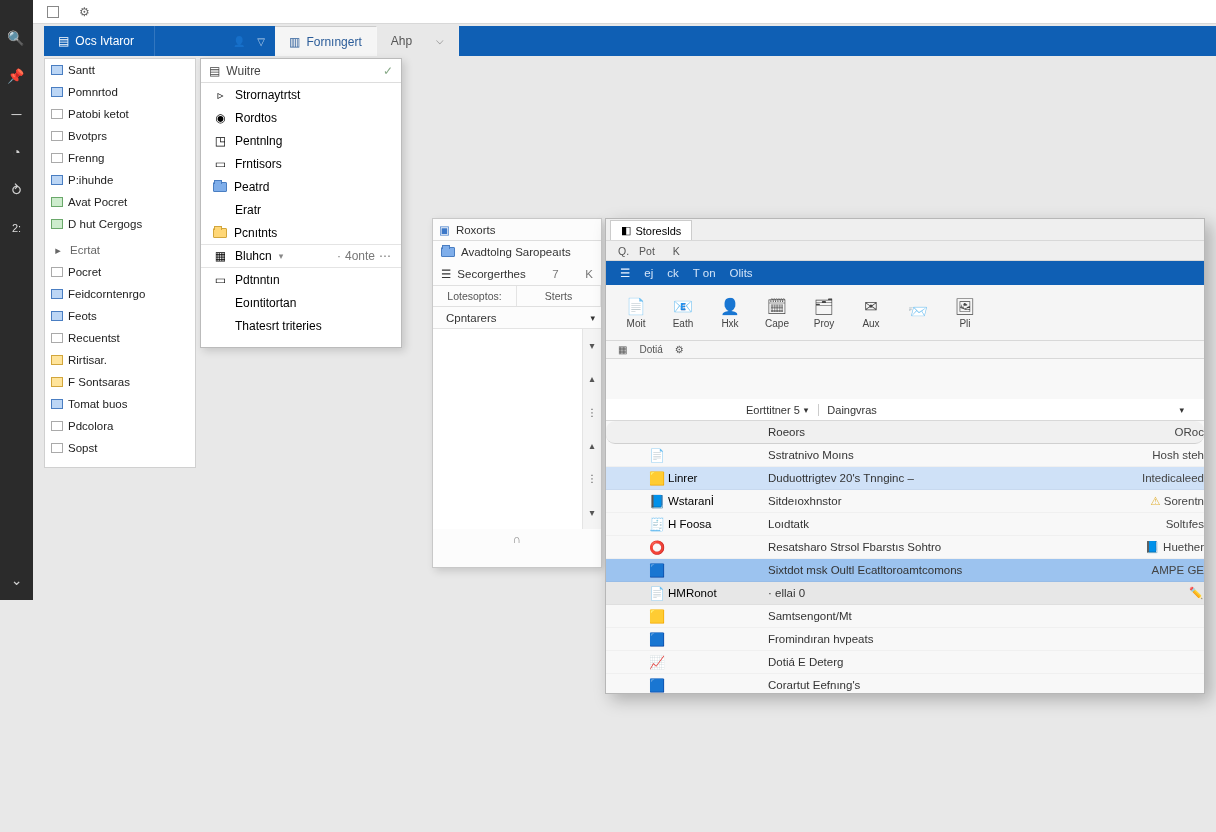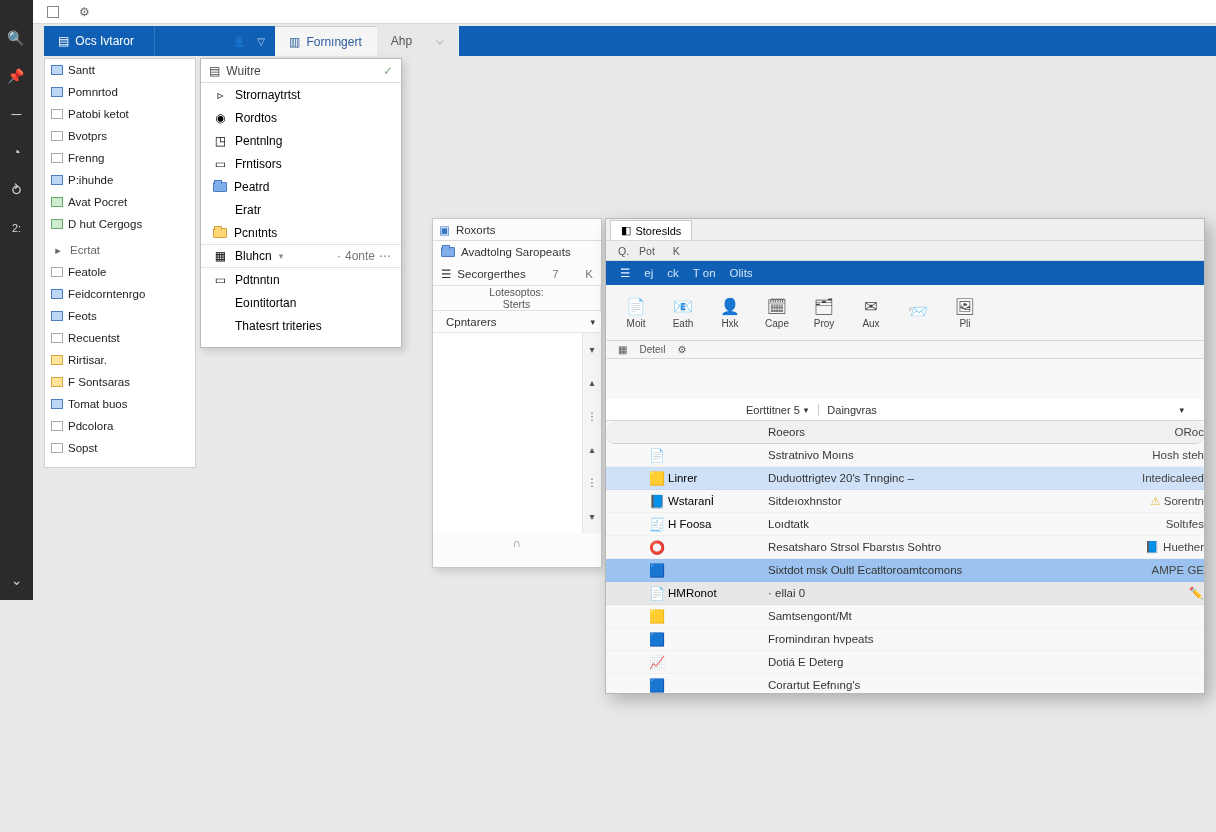--- a/index.html
+++ b/index.html
@@ -68,21 +68,21 @@
   .dropdown .sect{border-top:1px solid #e4e4e4;}
 
   
   .palette {
     position: absolute; left: 432px; top: 218px; width: 170px; height: 350px;
     background: #fcfcfc; border: 1px solid #c8c8c8; box-shadow: 3px 3px 8px rgba(0,0,0,0.15);
     font-size: 11.5px;
   }
   .palette .phdr{height:22px;border-bottom:1px solid #ddd;display:flex;align-items:center;gap:6px;padding:0 6px;color:#333;}
   .palette .prow{height:22px;display:flex;align-items:center;gap:6px;padding-left:8px;color:#333;}
-  .palette .ptabs{display:flex;border-top:1px solid #e0e0e0;border-bottom:1px solid #e0e0e0;flex-direction:column;}
+  .palette .ptabs{display:flex;border-top:1px solid #e0e0e0;border-bottom:1px solid #e0e0e0;}
   .palette .ptab{flex:1;height:20px;display:flex;align-items:center;justify-content:center;font-size:10.5px;color:#555;border-right:1px solid #e4e4e4;}
   .palette .body{display:flex;height:200px;}
   .palette .canvas{flex:1;background:#fff;border-right:1px solid #e4e4e4;}
   .palette .scroll{width:18px;display:flex;flex-direction:column;justify-content:space-around;align-items:center;background:#f4f4f4;}
   .palette .sbtn{font-size:10px;color:#555;}
 
   
   .bigwin {
     position: absolute; left: 605px; top: 218px; width: 600px; height: 476px;
     background: #f8f8f8; border: 1px solid #b7b7b7; box-shadow: 6px 6px 16px rgba(0,0,0,0.25);
@@ -200,21 +200,21 @@
         <span>D hut Cergogs</span>
       </div>
     </div>
   <div class="row group">
     <span class="ic">▸</span>
     <span>Ecrtat</span>
   </div>
   <div id="tree-items2">
       <div class="row">
         <span class="sq w"></span>
-        <span>Featole</span>
+        <span>Pocret</span>
       </div>
       <div class="row">
         <span class="sq b"></span>
         <span>Feidcorntenrgo</span>
       </div>
       <div class="row">
         <span class="sq b"></span>
         <span>Feots</span>
       </div>
       <div class="row">
@@ -399,21 +399,21 @@
         <span class="ticon">📨</span>
         <span></span>
       </div>
       <div class="tbtn">
         <span class="ticon">🖼</span>
         <span>Pli</span>
       </div>
     </div>
   <div class="extras">
     <span>▦</span>
-    <span>Deteıl</span>
+    <span>Dotiá</span>
     <span>⚙</span>
   </div>
   <div class="breadcrumb">
     <div class="bc-seg">
       <span>Eorttitner 5</span>
       <span style="font-size:9px;">▾</span>
     </div>
     <div class="bc-seg" style="border-left:1px solid #ccc;padding-left:8px;justify-content:flex-end;">
       <span>Daingvras</span>
     </div>

